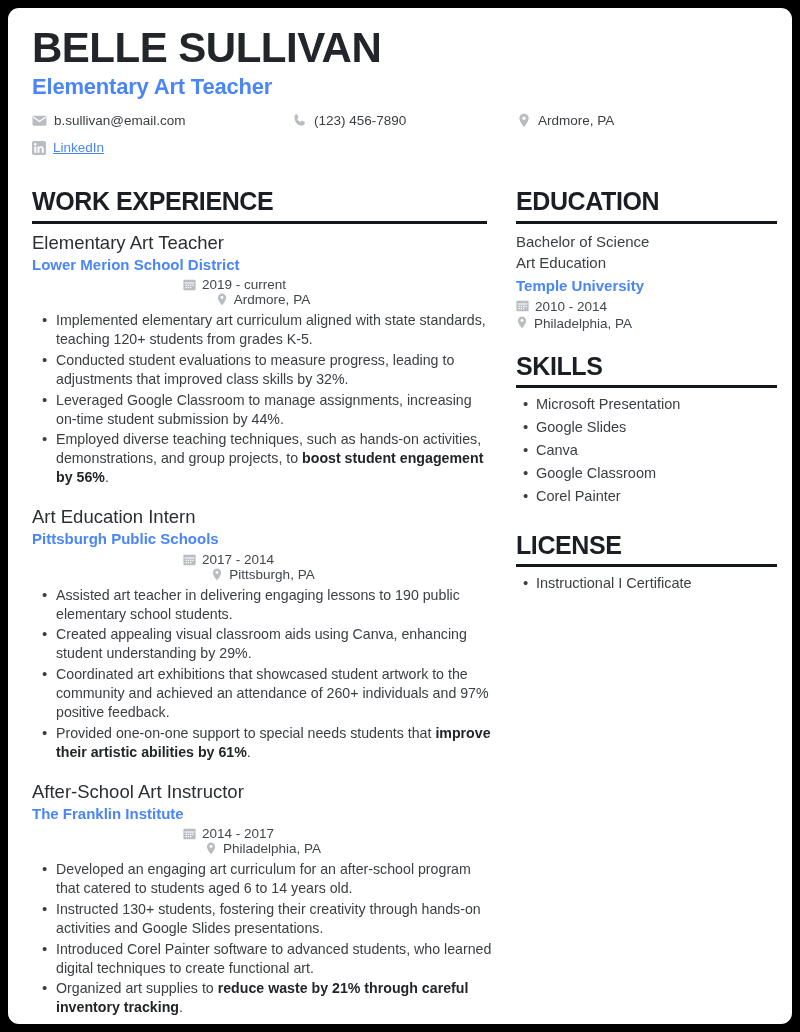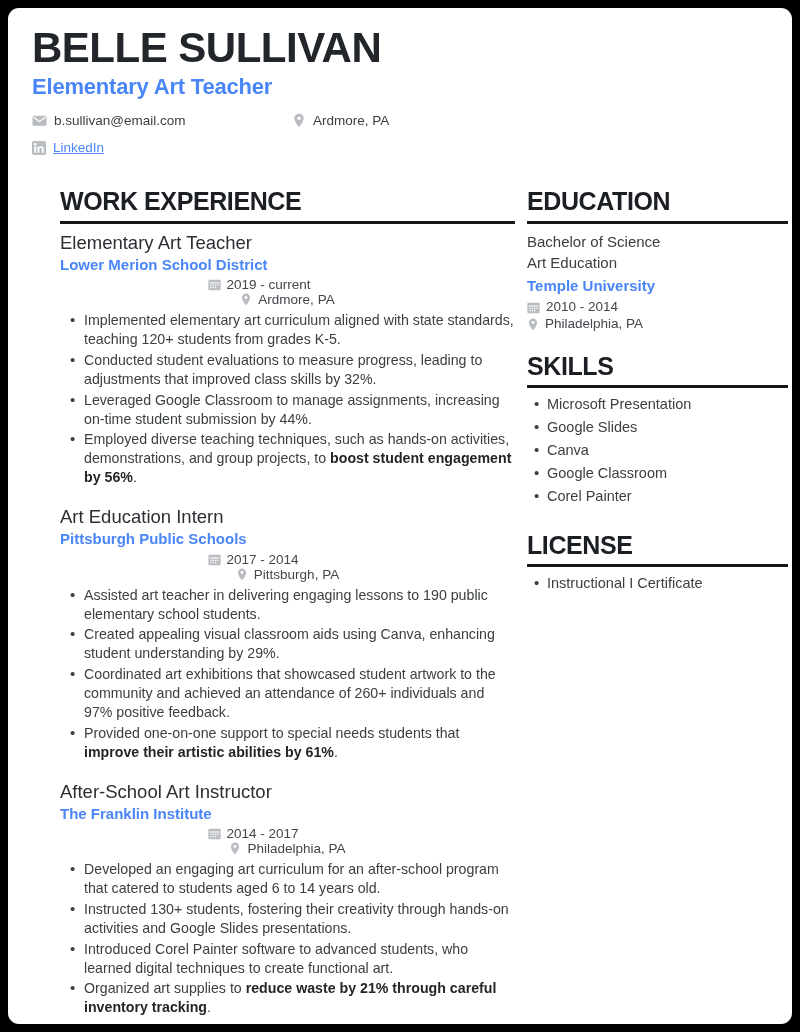--- a/index.html
+++ b/index.html
@@ -63,22 +63,22 @@
   .contact-item a {
     color: #4a86f7;
     text-decoration: underline;
   }
 
   
   .cols {
     display: flex;
     margin-top: 24px;
   }
-  .col-left { width: 462px; margin-left: 28px; }
-  .col-right { width: 276px; margin-left: 12px; }
+  .col-left { width: 462px; }
+  .col-right { width: 276px; margin-left: 22px; }
 
   .sec-title {
     font-size: 25px;
     font-weight: bold;
     color: #1b1f23;
     letter-spacing: -0.4px;
     margin: 0 0 5px 0;
     line-height: 1.1;
   }
   .sec-rule {
@@ -146,21 +146,21 @@
   }
   .edu-school {
     font-size: 15px;
     font-weight: bold;
     color: #4a86f7;
     line-height: 1.45;
     margin-top: 1px;
   }
   .edu-meta {
     display: flex;
-    align-items: flex-end;
+    align-items: flex-start;
     font-size: 13.5px;
     color: #42474c;
     margin-top: 2px;
   }
   .edu-meta .ic { margin-right: 6px; display: flex; align-items: center; }
 
   ul.plainlist {
     margin: 0;
     padding-left: 20px;
     list-style: none;
@@ -199,20 +199,28 @@
         <div class="contact-item c-email">
           <span class="ic">
             <svg width="15" height="15" viewBox="0 0 16 16">
                 <rect x="0.5" y="3" width="15" height="10.5" rx="1.4" class="icon-grey"></rect>
                 <path d="M1.3 4.2 L8 9 L14.7 4.2" stroke="#ffffff" stroke-width="1.3" fill="none"></path>
               </svg>
           </span>
           <span>b.sullivan@email.com</span>
         </div>
 
+        <div class="contact-item c-phone">
+          <span class="ic">
+            <svg width="15" height="15" viewBox="0 0 16 16">
+                <path d="M4.6 1.4c.7 0 1.1.4 1.4 1.1l.7 1.7c.2.6.1 1-.4 1.4l-.8.6c.7 1.6 1.8 2.7 3.4 3.4l.6-.8c.4-.5.8-.6 1.4-.4l1.7.7c.7.3 1.1.7 1.1 1.4 0 1.6-1.3 2.9-2.9 2.9C6.1 13.4 2.6 9.9 2.6 4.3c0-1.6 1.3-2.9 2.0-2.9z" class="icon-grey"></path>
+              </svg>
+          </span>
+          <span>(123) 456-7890</span>
+        </div>
 
         <div class="contact-item c-loc">
           <span class="ic">
             <svg width="14" height="15" viewBox="0 0 14 16">
                 <path d="M7 0.7C4.2 0.7 2 2.9 2 5.7c0 3.5 5 9.4 5 9.4s5-5.9 5-9.4C12 2.9 9.8.7 7 .7z" class="icon-grey"></path>
                 <circle cx="7" cy="5.6" r="1.8" fill="#ffffff"></circle>
               </svg>
           </span>
           <span>Ardmore, PA</span>
         </div>

